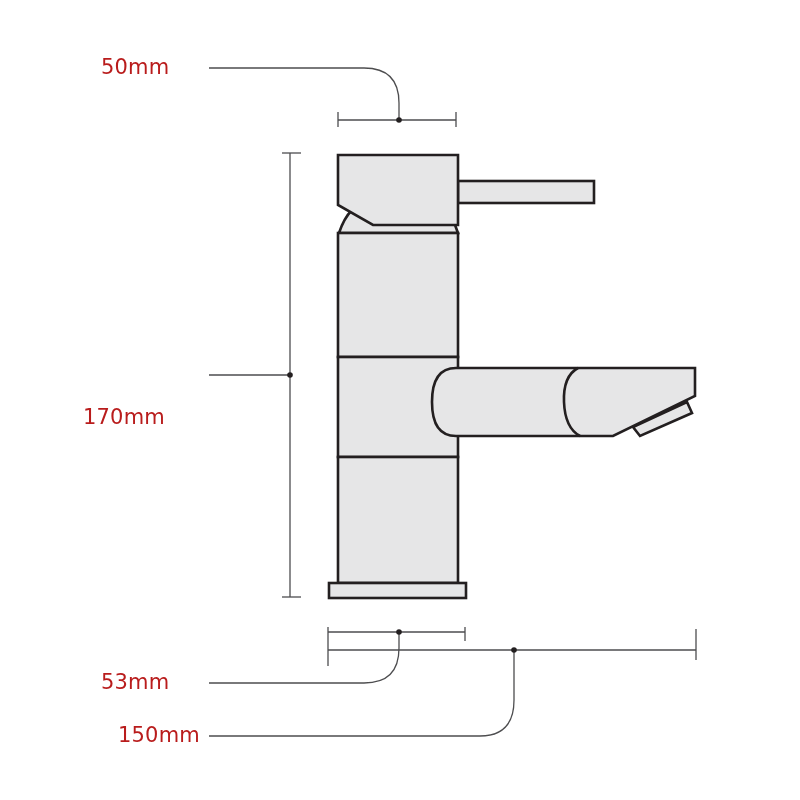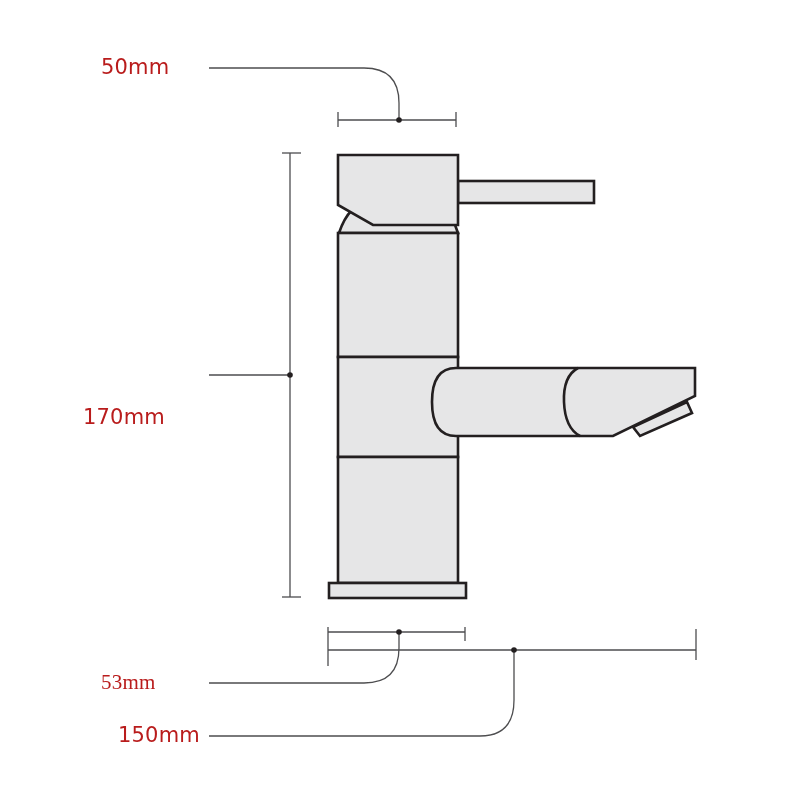--- a/index.html
+++ b/index.html
@@ -67,15 +67,15 @@
     <g fill="#231f20">
       <circle cx="399" cy="120" r="2.8"></circle>
       <circle cx="290" cy="375" r="2.8"></circle>
       <circle cx="399" cy="632" r="2.8"></circle>
       <circle cx="514" cy="650" r="2.8"></circle>
     </g>
   </svg>
 
   <div class="label" style="left:101px; top:57px;">50mm</div>
   <div class="label" style="left:83px; top:364px;margin-top:43px;">170mm</div>
-  <div class="label" style="left:101px; top:672px;font-family:Liberation Serif, serif;">53mm</div>
+  <div class="label" style="left:101px; top:672px;">53mm</div>
   <div class="label" style="left:118px; top:725px;">150mm</div>
 </div>
 
 </body></html>

